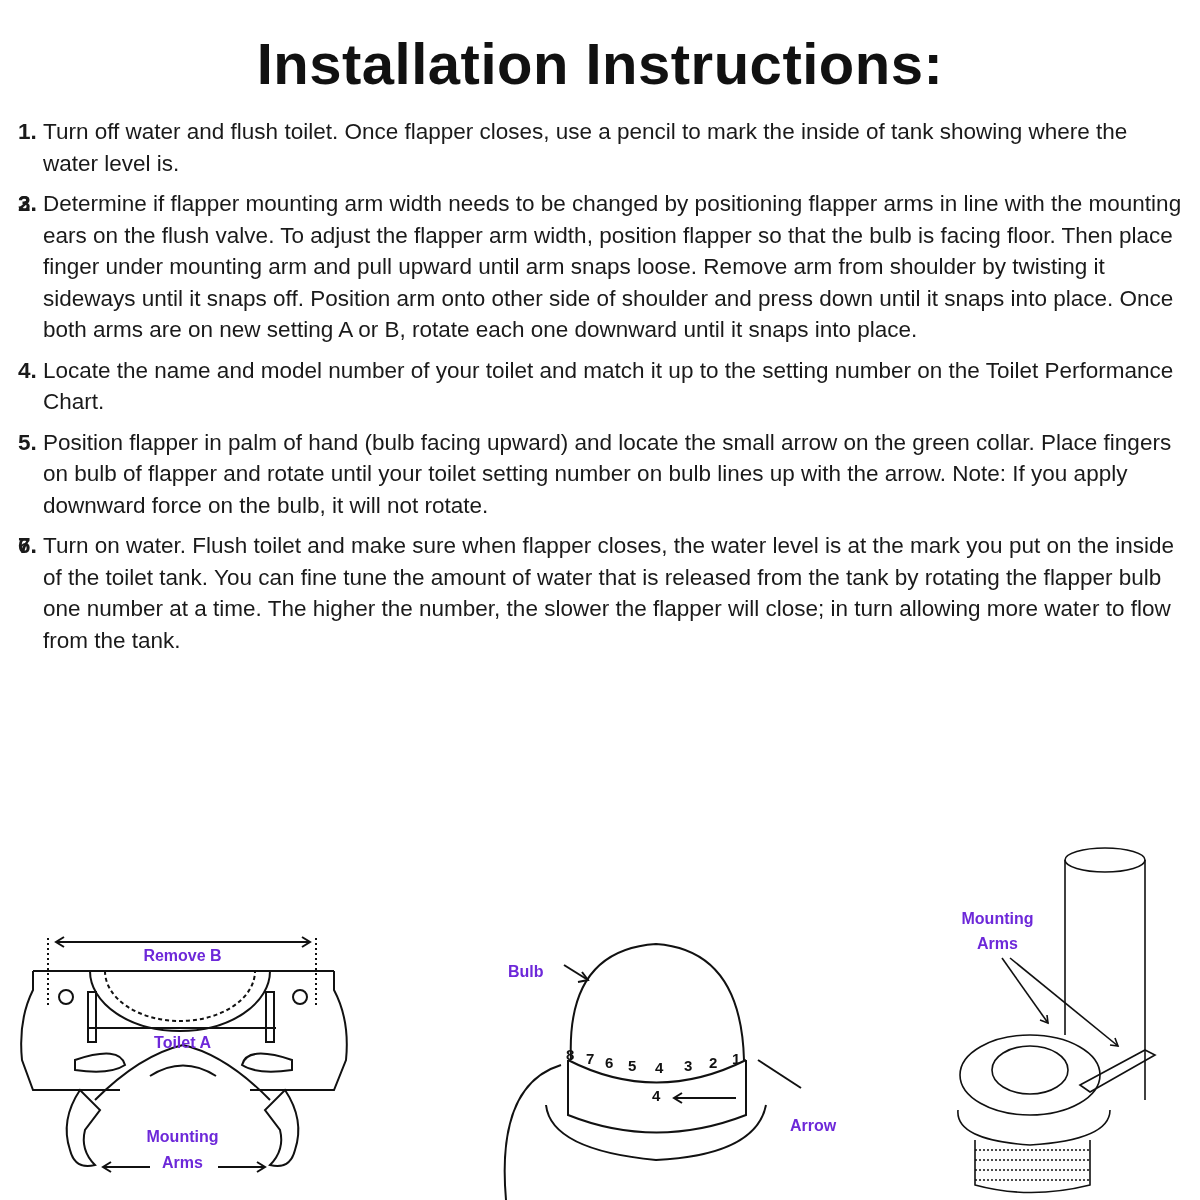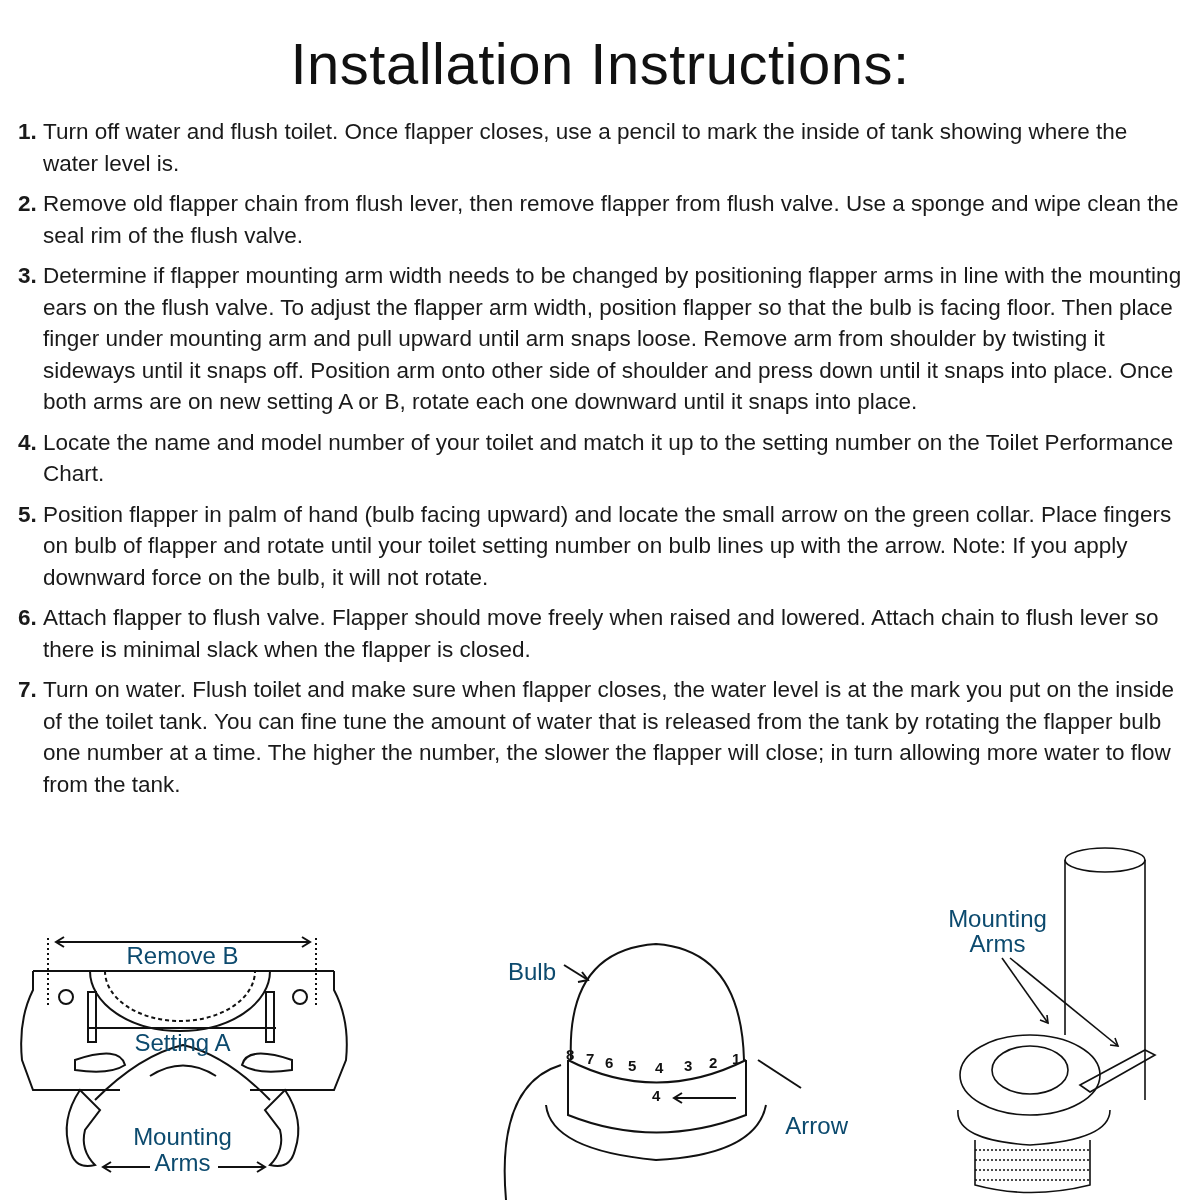--- a/index.html
+++ b/index.html
@@ -1,38 +1,38 @@
 <!DOCTYPE html>
 <html><head>
 <meta charset="utf-8">
 <style>
   html, body { margin:0; padding:0; background:#fff; }
   body { width:1200px; height:1200px; position:relative; overflow:hidden; color:#111;
          font-family:"Liberation Sans", "DejaVu Sans", sans-serif; }
   .title { position:absolute; top:30px; left:0; width:1200px; text-align:center;
-           font-size:58px; font-weight:normal; letter-spacing:0.5px; color:#111; }
+           font-size:58px; font-weight:bold; letter-spacing:0.5px; color:#111; }
   .steps { position:absolute; top:116px; left:18px; width:1170px; }
   .step { position:relative; padding-left:25px; font-size:22.5px; line-height:31.5px; margin-bottom:9px; color:#1a1a1a; }
   .step .num { position:absolute; left:0; top:0; font-weight:bold; }
   .fig { position:absolute; }
-  .lbl { position:absolute; font-size:24px; font-weight:normal; color:#0c4a6e; text-align:center; line-height:24px; }
+  .lbl { position:absolute; font-size:16px; font-weight:bold; color:#6d28d9; text-align:center; line-height:24px; }
   svg { position:absolute; left:0; top:0; overflow:visible; }
 </style>
 </head>
 <body>
 
 <div class="title">Installation Instructions:</div>
 
 <div class="steps">
   <div class="step"><span class="num">1.</span><span>Turn off water and flush toilet. Once flapper closes, use a pencil to mark the inside of tank showing where the water level is.</span></div>
-  <div class="step"><span class="num">2.</span><span>Remove old flapper chain from flush lever, then remove flapper from flush valve. Use a sponge and wipe clean the seal rim of the flush valve.</span></div>
+  <div class="step"><span class="num">2.</span></div>
   <div class="step"><span class="num">3.</span><span>Determine if flapper mounting arm width needs to be changed by positioning flapper arms in line with the mounting ears on the flush valve. To adjust the flapper arm width, position flapper so that the bulb is facing floor. Then place finger under mounting arm and pull upward until arm snaps loose. Remove arm from shoulder by twisting it sideways until it snaps off. Position arm onto other side of shoulder and press down until it snaps into place. Once both arms are on new setting A or B, rotate each one downward until it snaps into place.</span></div>
   <div class="step"><span class="num">4.</span><span>Locate the name and model number of your toilet and match it up to the setting number on the Toilet Performance Chart.</span></div>
   <div class="step"><span class="num">5.</span><span>Position flapper in palm of hand (bulb facing upward) and locate the small arrow on the green collar. Place fingers on bulb of flapper and rotate until your toilet setting number on bulb lines up with the arrow. Note: If you apply downward force on the bulb, it will not rotate.</span></div>
-  <div class="step"><span class="num">6.</span><span>Attach flapper to flush valve. Flapper should move freely when raised and lowered. Attach chain to flush lever so there is minimal slack when the flapper is closed.</span></div>
+  <div class="step"><span class="num">6.</span></div>
   <div class="step"><span class="num">7.</span><span>Turn on water. Flush toilet and make sure when flapper closes, the water level is at the mark you put on the inside of the toilet tank. You can fine tune the amount of water that is released from the tank by rotating the flapper bulb one number at a time. The higher the number, the slower the flapper will close; in turn allowing more water to flow from the tank.</span></div>
 </div>
 
 <div class="fig" style="left:0;top:880px;width:400px;height:320px;">
   <svg width="400" height="320" fill="none" stroke="#111" stroke-width="2">
     <line x1="48" y1="58" x2="48" y2="125" stroke-dasharray="2,3"></line>
     <line x1="316" y1="58" x2="316" y2="125" stroke-dasharray="2,3"></line>
     <line x1="56" y1="62" x2="310" y2="62"></line>
     <polyline points="64,57 56,62 64,67"></polyline>
     <polyline points="302,57 310,62 302,67"></polyline>
@@ -51,40 +51,40 @@
     <path d="M95 220 Q140 175 183 165 Q226 175 270 220"></path>
     <path d="M150 196 Q183 175 216 196"></path>
     <path d="M80 210 Q60 240 70 270 Q75 290 95 285 Q80 270 85 250 L100 230 Z"></path>
     <path d="M285 210 Q305 240 295 270 Q290 290 270 285 Q285 270 280 250 L265 230 Z"></path>
     <line x1="103" y1="287" x2="150" y2="287"></line>
     <polyline points="111,282 103,287 111,292"></polyline>
     <line x1="218" y1="287" x2="265" y2="287"></line>
     <polyline points="257,282 265,287 257,292"></polyline>
   </svg>
   <div class="lbl" style="left:120px;top:64px;width:125px;">Remove B</div>
-  <div class="lbl" style="left:120px;top:151px;width:125px;">Setting A</div>
+  <div class="lbl" style="left:120px;top:151px;width:125px;">Toilet A</div>
   <div class="lbl" style="left:120px;top:245px;width:125px;">Mounting</div>
   <div class="lbl" style="left:120px;top:271px;width:125px;">Arms</div>
 </div>
 
 <div class="fig" style="left:496px;top:920px;width:360px;height:280px;">
   <svg width="360" height="280" fill="none" stroke="#111" stroke-width="2">
     <path d="M75 140 Q70 30 160 24 Q245 30 248 140"></path>
     <path d="M72 140 Q160 185 250 140"></path>
     <path d="M72 140 L72 195 Q160 230 250 195 L250 140"></path>
     <path d="M50 185 Q55 230 160 240 Q260 235 270 185"></path>
     <path d="M65 145 Q0 165 10 280"></path>
     <line x1="262" y1="140" x2="305" y2="168"></line>
     <line x1="68" y1="45" x2="92" y2="60"></line>
     <polyline points="86,52 92,60 82,62"></polyline>
     <line x1="178" y1="178" x2="240" y2="178"></line>
     <polyline points="186,173 178,178 186,183"></polyline>
   </svg>
   <div class="lbl" style="left:12px;top:40px;width:60px;text-align:left;">Bulb</div>
-  <div class="lbl" style="left:282px;top:194px;width:70px;text-align:right;">Arrow</div>
+  <div class="lbl" style="left:282px;top:194px;width:70px;text-align:center;">Arrow</div>
   <div style="position:absolute;left:70px;top:128px;width:180px;height:30px;font-size:15px;font-weight:bold;">
     <span style="position:absolute;left:0;top:-2px;">8</span>
     <span style="position:absolute;left:20px;top:2px;">7</span>
     <span style="position:absolute;left:39px;top:6px;">6</span>
     <span style="position:absolute;left:62px;top:9px;">5</span>
     <span style="position:absolute;left:89px;top:11px;">4</span>
     <span style="position:absolute;left:118px;top:9px;">3</span>
     <span style="position:absolute;left:143px;top:6px;">2</span>
     <span style="position:absolute;left:166px;top:2px;">1</span>
   </div>

